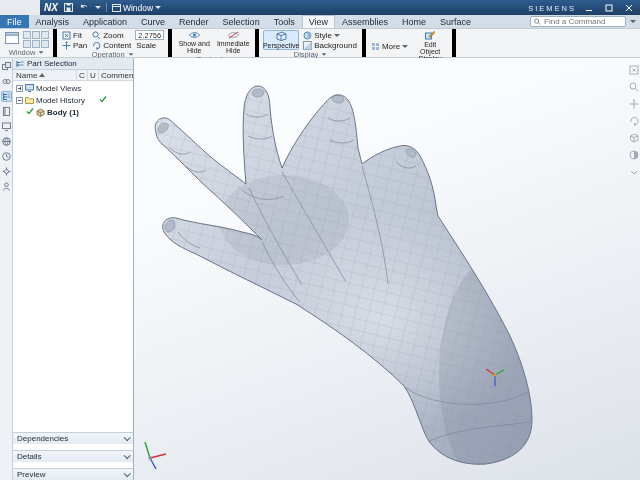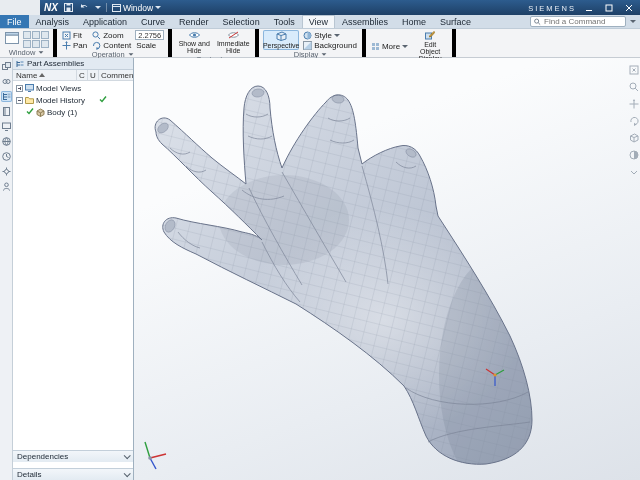--- a/index.html
+++ b/index.html
@@ -367,21 +367,21 @@
         </span>
     </div>
 
     <div class="sidepanel">
       <div class="panel-header">
         <svg width="8" height="8" viewBox="0 0 8 8">
             <path d="M1 1 V7 M1 2.5 H4 M1 5 H4" stroke="#3b6a99"></path>
             <rect x="4.5" y="1" width="3" height="2" fill="#9db9d4"></rect>
             <rect x="4.5" y="4" width="3" height="2" fill="#9db9d4"></rect>
           </svg>
-        <span>Part Assemblies</span>
+        <span>Part Selection</span>
       </div>
       <div class="colheader">
         <span class="col-name">
           <span>Name</span>
           <span class="tri-up"></span>
         </span>
         <span class="col-sm">C</span>
         <span class="col-sm">U</span>
         <span class="col-comment">Comment</span>
       </div>
@@ -405,29 +405,33 @@
               </svg></span>
         </div>
         <div class="trow trow-indent">
           <span><svg width="8" height="8" viewBox="0 0 8 8">
                 <path d="M1 4.5 L3 6.5 L7 1.5" fill="none" stroke="#2e9e3e" stroke-width="1.4"></path>
               </svg></span>
           <svg width="9" height="9" viewBox="0 0 9 9">
               <path d="M1 3 L4.5 1 L8 3 L8 6.5 L4.5 8.5 L1 6.5 Z" fill="#d9c9a8" stroke="#8f7f56"></path>
               <path d="M1 3 L4.5 4.8 L8 3 M4.5 4.8 V8.5" fill="none" stroke="#8f7f56"></path>
             </svg>
-          <span style="font-weight:normal">Body (1)</span>
+          <span style="font-weight:bold">Body (1)</span>
         </div>
       </div>
       <div class="subpanel">
         <span>Dependencies</span>
         <span class="chev"></span>
       </div>
       <div class="subpanel">
         <span>Details</span>
+        <span class="chev"></span>
+      </div>
+      <div class="subpanel">
+        <span>Preview</span>
         <span class="chev"></span>
       </div>
     </div>
 
     <div class="viewport">
 
       <div class="vp-canvas">
         <svg viewBox="0 0 506 410" preserveAspectRatio="none">
           <defs>
             <linearGradient id="handFill" x1="0" y1="0" x2="1" y2="1">

